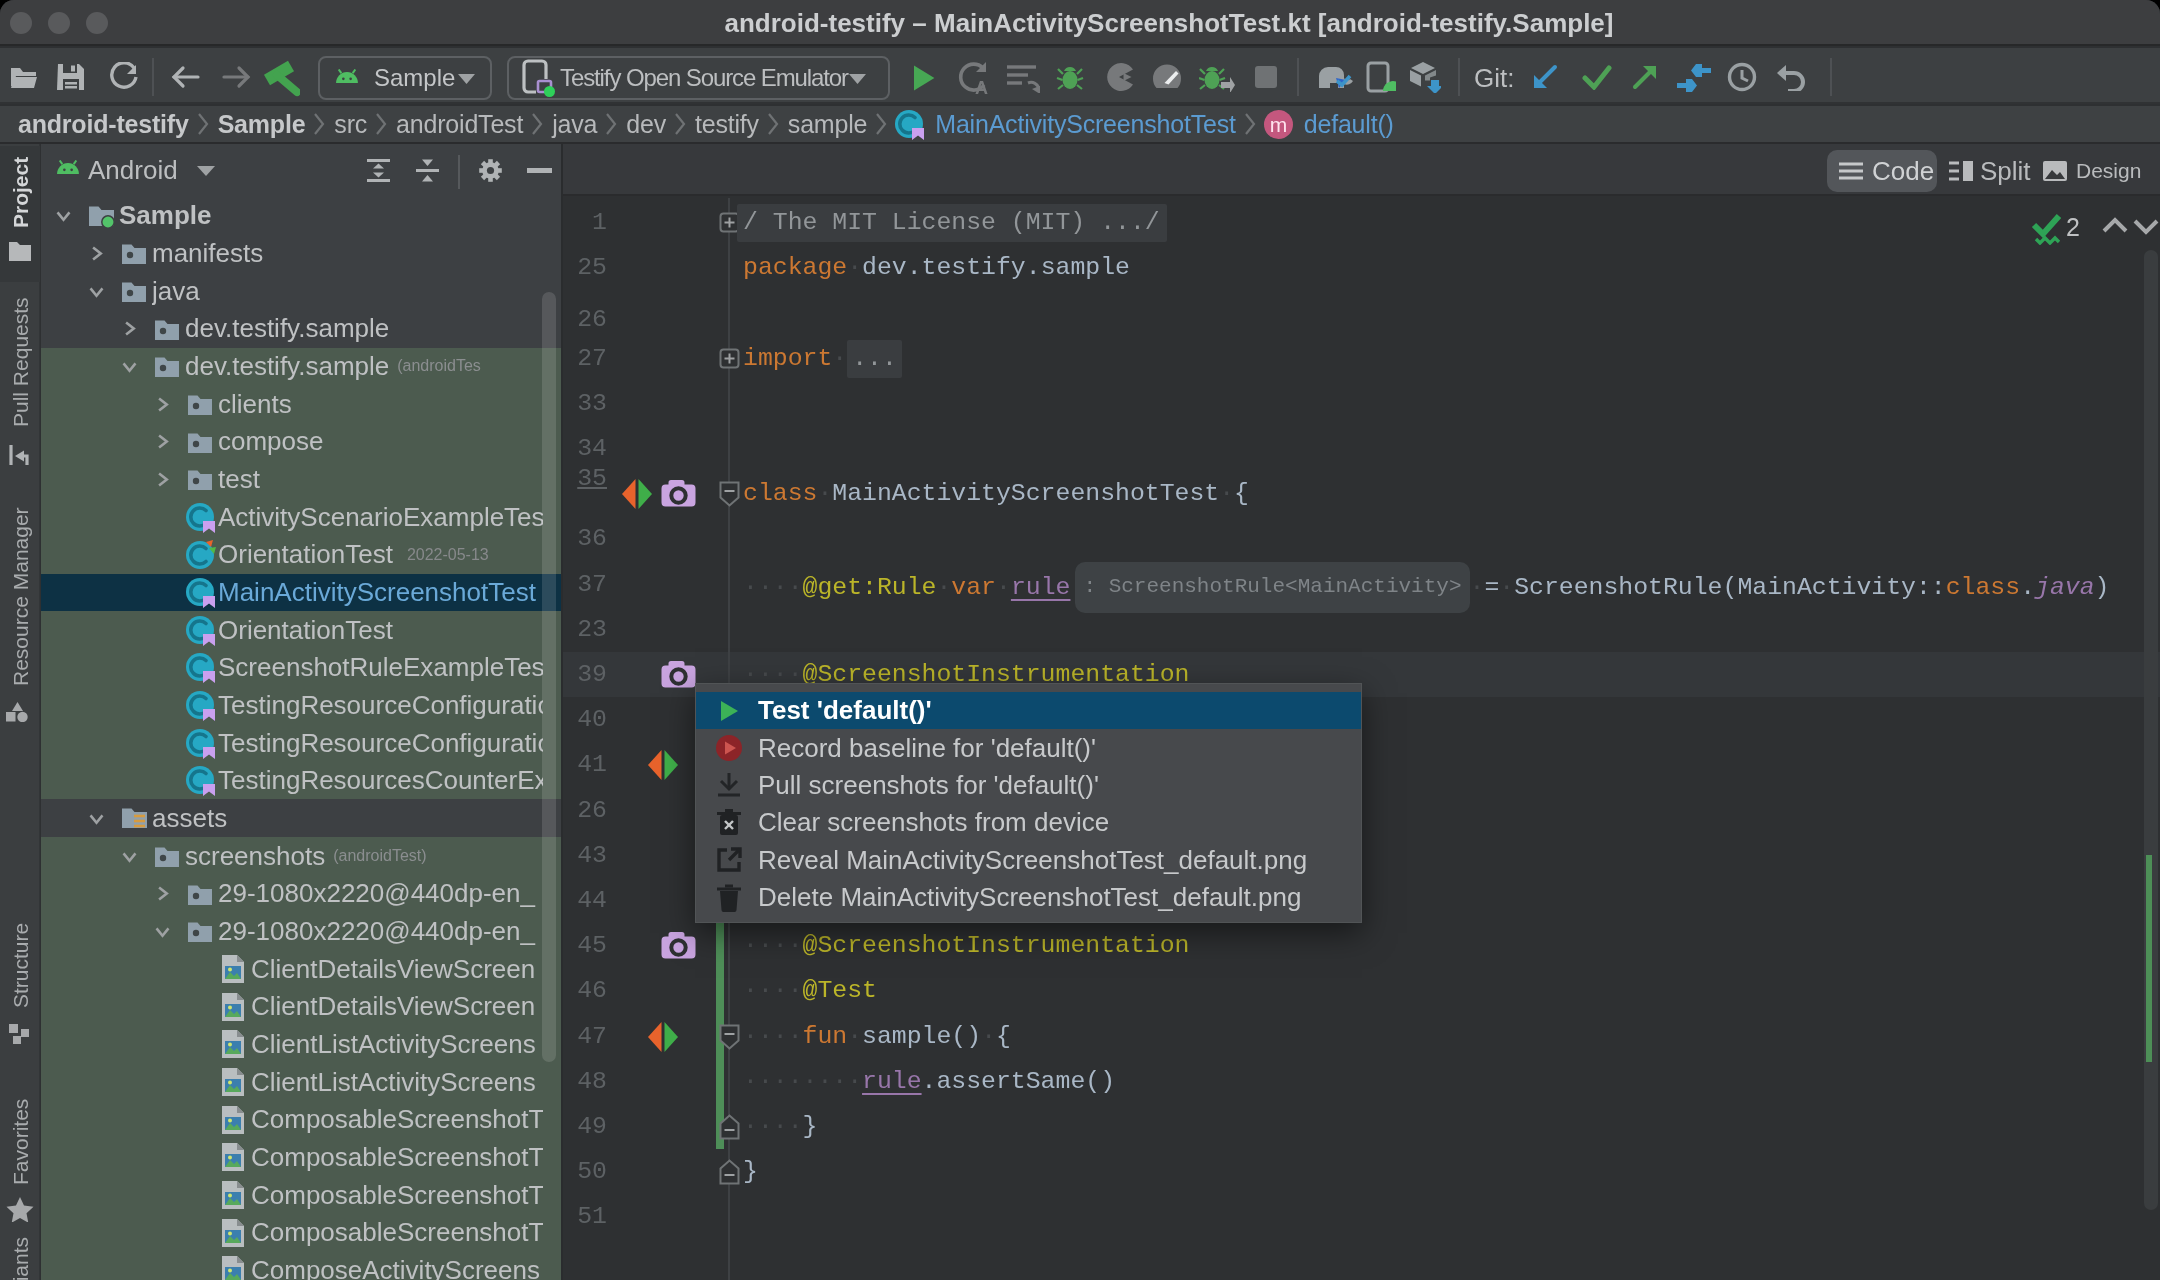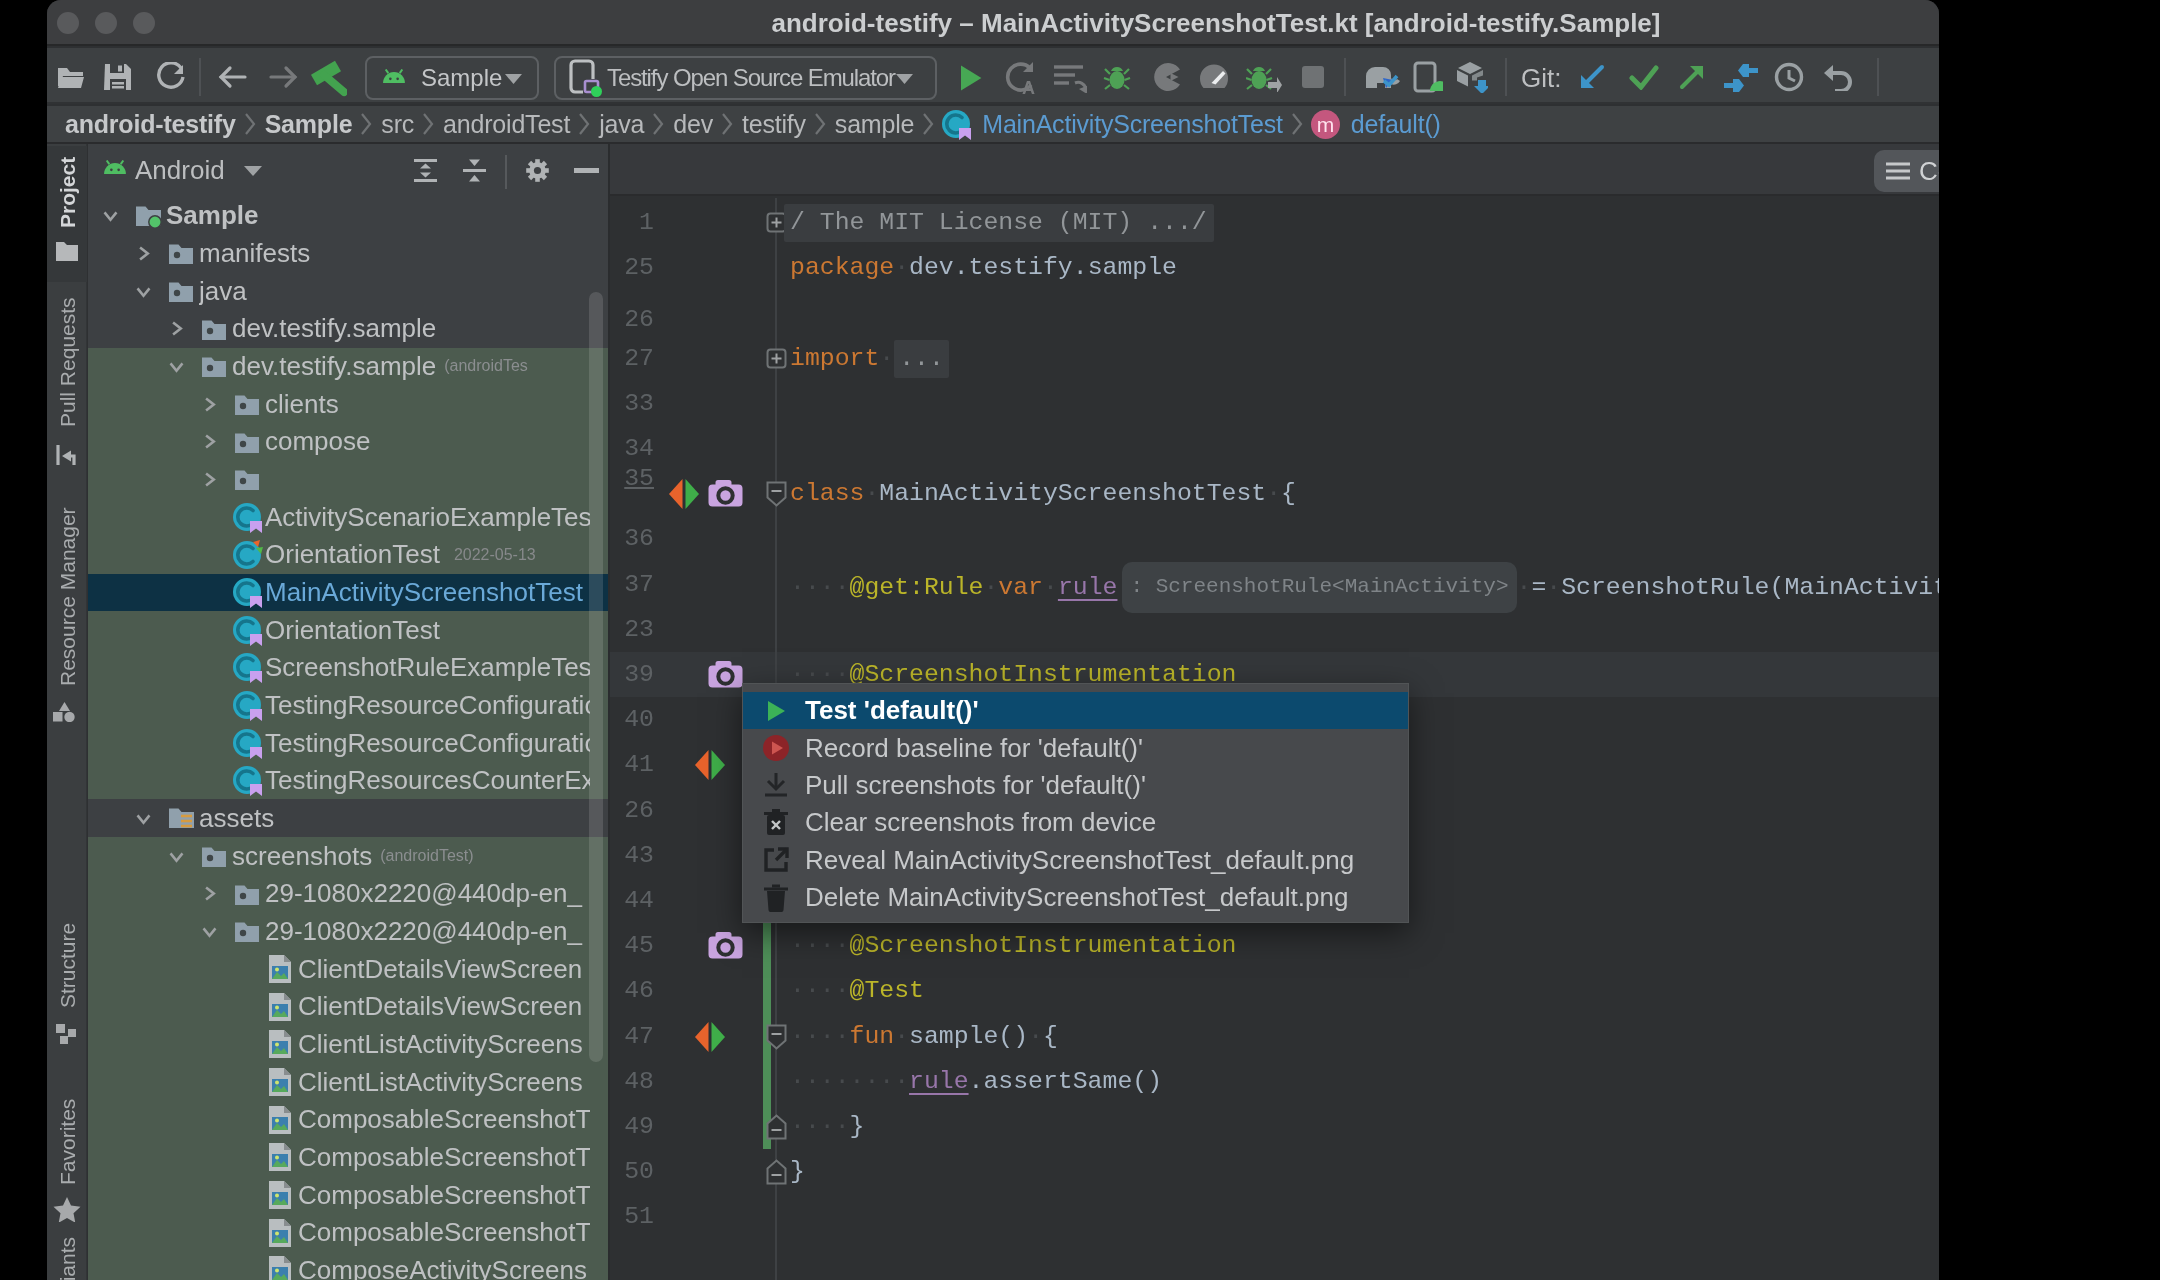--- a/index.html
+++ b/index.html
@@ -1,17 +1,17 @@
 <!DOCTYPE html>
 <html><head><meta charset="utf-8"><title>android-testify</title>
 <style>
 *{margin:0;padding:0;box-sizing:border-box;}
 html,body{width:2160px;height:1280px;background:#000;overflow:hidden;}
 body{font-family:"Liberation Sans",sans-serif;-webkit-font-smoothing:antialiased;}
-#root{position:relative;width:1892px;height:1280px;background:#2e3032;border-radius:14px 14px 0 0;overflow:hidden;margin-left:47px;}
+#root{position:relative;width:2160px;height:1280px;background:#2e3032;border-radius:14px 14px 0 0;overflow:hidden;}
 .abs{position:absolute;}
 svg{display:block;}
 .crumb{color:#b7b9bb;font-size:25px;letter-spacing:-0.2px;}
 .crumb.b{font-weight:bold;color:#c6c8ca;}
 .crumb.blue{color:#5b9bd1;}
 .codeline{position:absolute;white-space:pre;font-family:"Liberation Mono",monospace;font-size:24.8px;line-height:45.2px;color:#a9b7c6;}
 .ws{color:#474a4d;}
 .kw{color:#cc7832;}
 .ann{color:#bbb529;}
 .prop{color:#9876aa;text-decoration:underline;text-underline-offset:5px;text-decoration-thickness:2px;}
@@ -392,20 +392,23 @@
 <div class="abs" style="left:218px;top:423.0px;height:37.7px;width:325px;display:flex;align-items:center;overflow:hidden;white-space:nowrap;">
       <span style="color:#bfc1c3;font-size:26px;font-weight:normal;">compose</span>
     </div>
 <svg class="abs" style="left:154px;top:470.95px" width="17" height="17" viewBox="0 0 17 17">
       <polyline points="5.1,2.55 12.75,8.5 5.1,14.45" stroke="#9ea1a3" stroke-width="2.6" fill="none"></polyline>
     </svg>
 <svg class="abs" style="left:187px;top:467.45px" width="26" height="23.92" viewBox="0 0 26 23.92">
       <path d="M1 3.5 h9.5 l3 3.5 h11.5 v16 h-24 z" fill="#90a0ac"></path>
       <circle cx="9" cy="14" r="3.2" fill="#3f4648"></circle>
     </svg>
+<div class="abs" style="left:218px;top:460.6px;height:37.7px;width:325px;display:flex;align-items:center;overflow:hidden;white-space:nowrap;">
+      <span style="color:#bfc1c3;font-size:26px;font-weight:normal;">test</span>
+    </div>
 <svg class="abs" style="left:185px;top:501.61px" width="31" height="31" viewBox="0 0 31 31">
       <circle cx="15" cy="15" r="14" fill="#26a8c4"></circle>
       <path d="M21 8.5 a9 9 0 1 0 0 13" stroke="#15758c" stroke-width="3.6" fill="none" stroke-linecap="round"></path>
       <path d="M18 19 h12 v12 l-6 -4.5 -6 4.5 z" fill="#c9a0ef"></path>
     </svg>
 <div class="abs" style="left:218px;top:498.3px;height:37.7px;width:325px;display:flex;align-items:center;overflow:hidden;white-space:nowrap;">
       <span style="color:#bfc1c3;font-size:26px;font-weight:normal;">ActivityScenarioExampleTest</span>
     </div>
 <svg class="abs" style="left:185px;top:539.27px" width="32" height="31" viewBox="0 0 32 31">
       <circle cx="15" cy="16" r="14" fill="#26a8c4"></circle>

